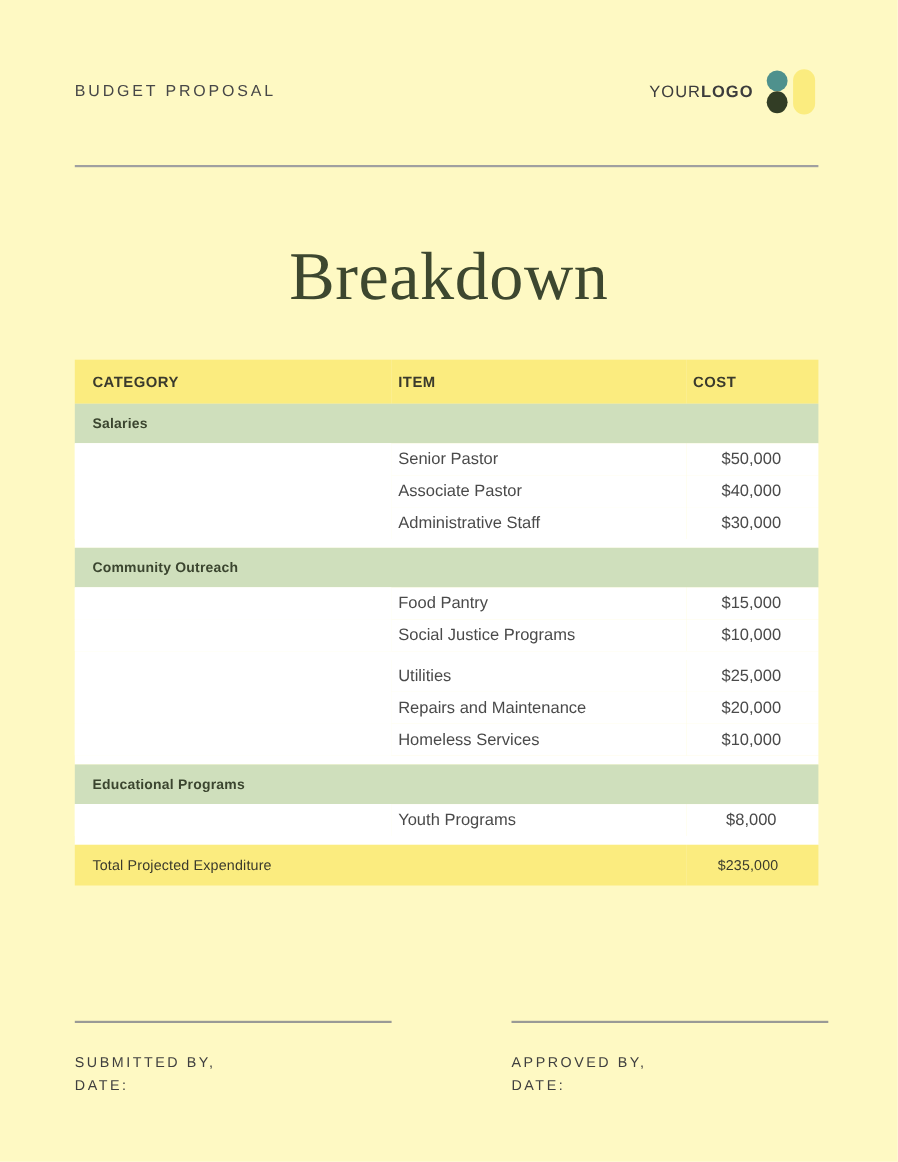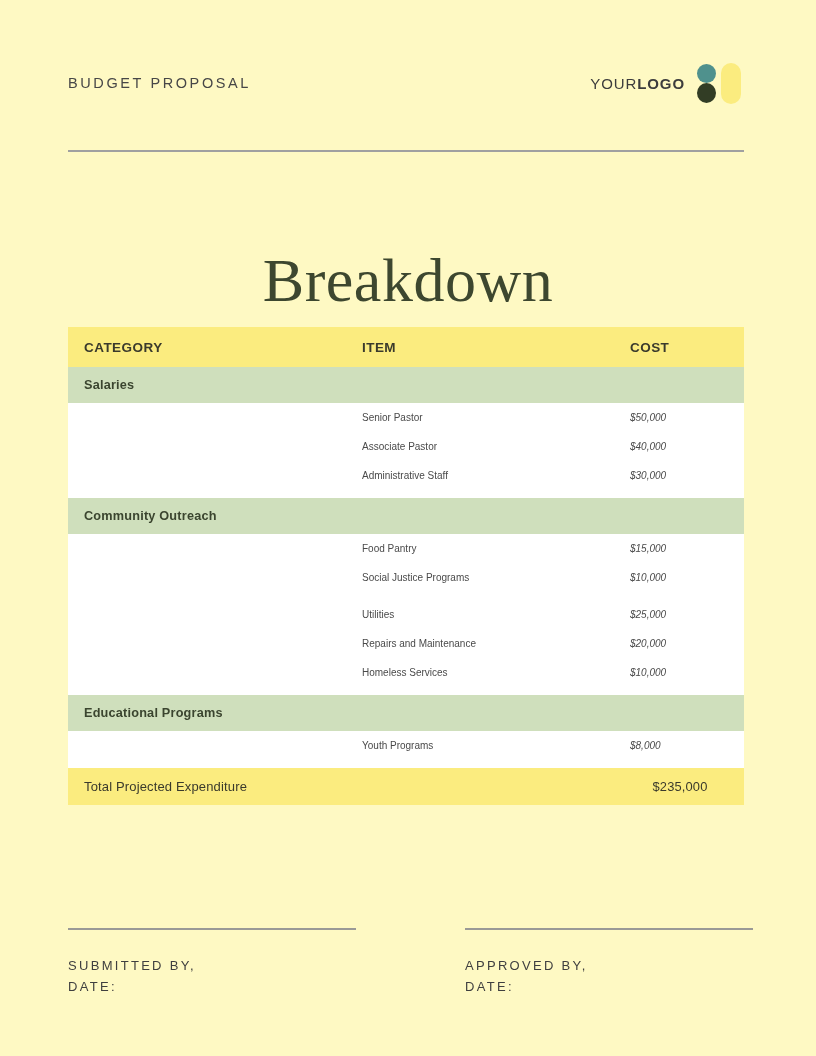--- a/index.html
+++ b/index.html
@@ -107,21 +107,20 @@
     left: 0;
     top: 215px;
     width: 816px;
     text-align: center;
     font-family: "Liberation Serif", serif;
     font-size: 62px;
     line-height: 74px;
     font-weight: 400;
     color: #3d472f;
     letter-spacing: 0.5px;
-    margin-top: 28px;
   }
 
   
   .budget-table {
     position: absolute;
     left: 68px;
     top: 327px;
     width: 676px;
     border-collapse: collapse;
     table-layout: fixed;
@@ -158,21 +157,21 @@
     font-weight: 600;
     color: #3b452f;
     letter-spacing: 0.2px;
     padding-left: 16px;
     height: 36px;
   }
 
   
   tr.row-item { background: #ffffff; height: 29px; }
   tr.row-item td {
-    font-size: 10px;
+    font-size: 15px;
     color: #4a4a4a;
     height: 29px;
     font-weight: 400;
   }
   tr.row-item td.cell-category { background: #ffffff; }
   tr.row-item td.cell-item { padding-left: 6px; }
   tr.row-item td.cell-cost { padding-left: 6px; }
 
   
   tr.row-spacer { height: 8px; background: #ffffff; }
@@ -189,21 +188,21 @@
   }
   tr.row-total td.total-label { padding-left: 16px; }
   tr.row-total td.total-value {
     font-weight: 400;
     font-size: 12.9px;
     color: #3a3a2c;
     text-align: center;
     padding-right: 8px;
   }
 
-  .cost-val { display: block; padding-right: 8px; font-style: italic; }
+  .cost-val { display: block; text-align: center; padding-right: 8px; }
 
   
   .sign-area {
     position: absolute;
     left: 68px;
     top: 928px;
     width: 676px;
     display: flex;
     gap: 109px;
   }

